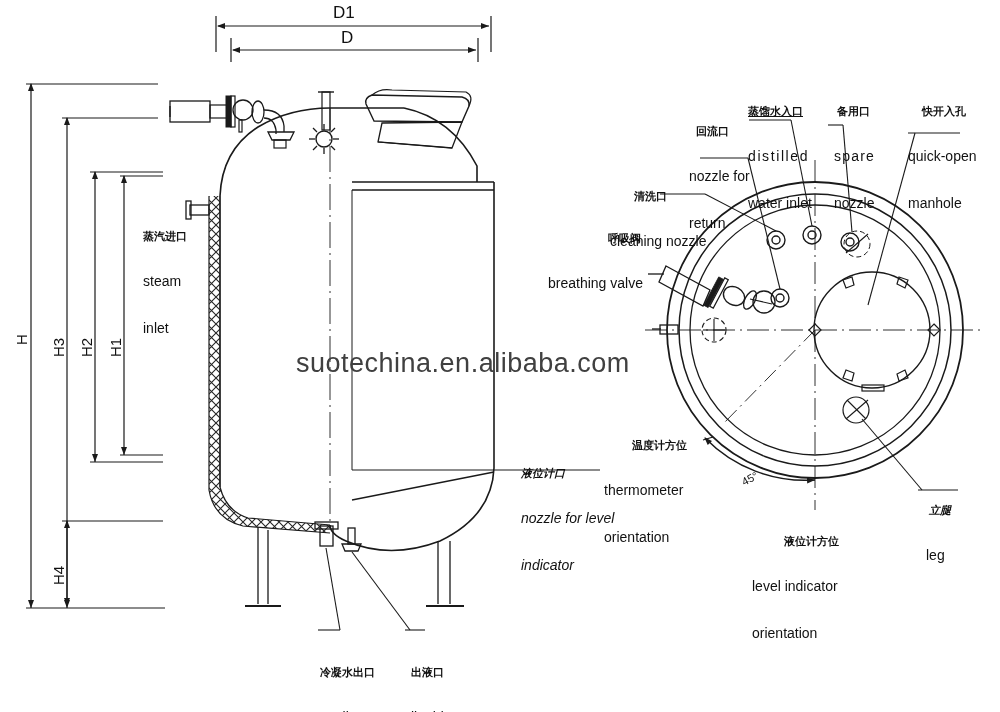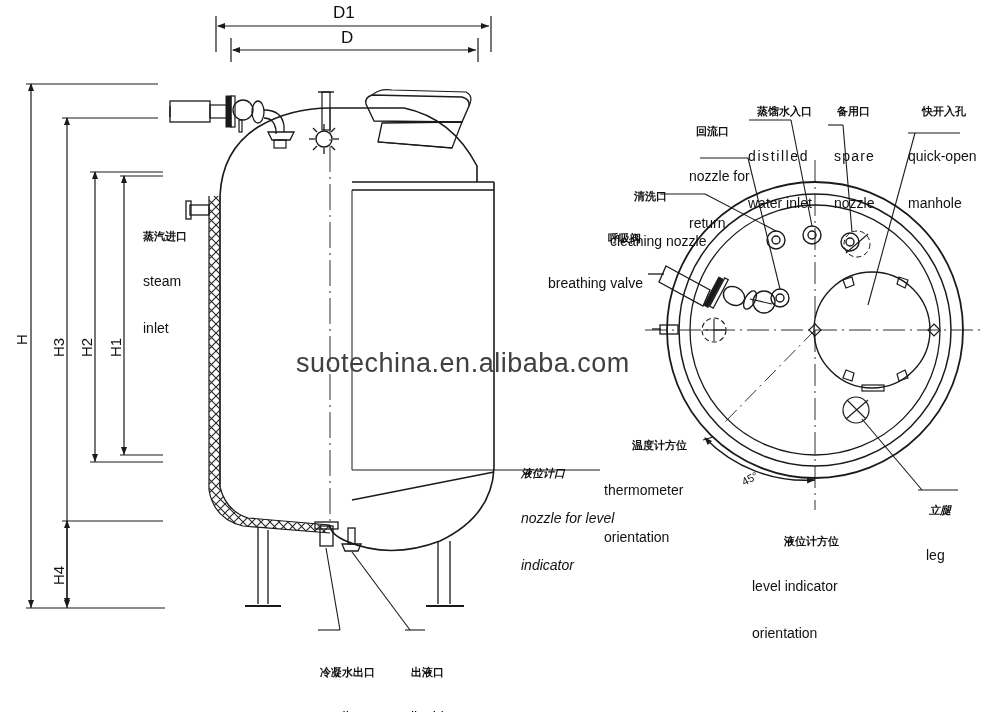--- a/index.html
+++ b/index.html
@@ -326,21 +326,21 @@
     <div class="en">cleaning nozzle</div>
   </div>
 
   <div class="lbl" style="left:689px;top:93px;">
     <div class="cn" style="margin-left:7px;">回流口</div>
     <div class="en">nozzle for</div>
     <div class="en">return</div>
   </div>
 
   <div class="lbl" style="left:748px;top:73px;">
-    <div class="cn" style="margin-left:9px;">蒸馏水入口</div>
+    <div class="cn" style="margin-left:0;text-decoration:underline;">蒸馏水入口</div>
     <div class="en" style="letter-spacing:1.6px;">distilled</div>
     <div class="en">water inlet</div>
   </div>
 
   <div class="lbl" style="left:834px;top:73px;">
     <div class="cn" style="margin-left:3px;">备用口</div>
     <div class="en" style="letter-spacing:1.2px;">spare</div>
     <div class="en">nozzle</div>
   </div>
 

